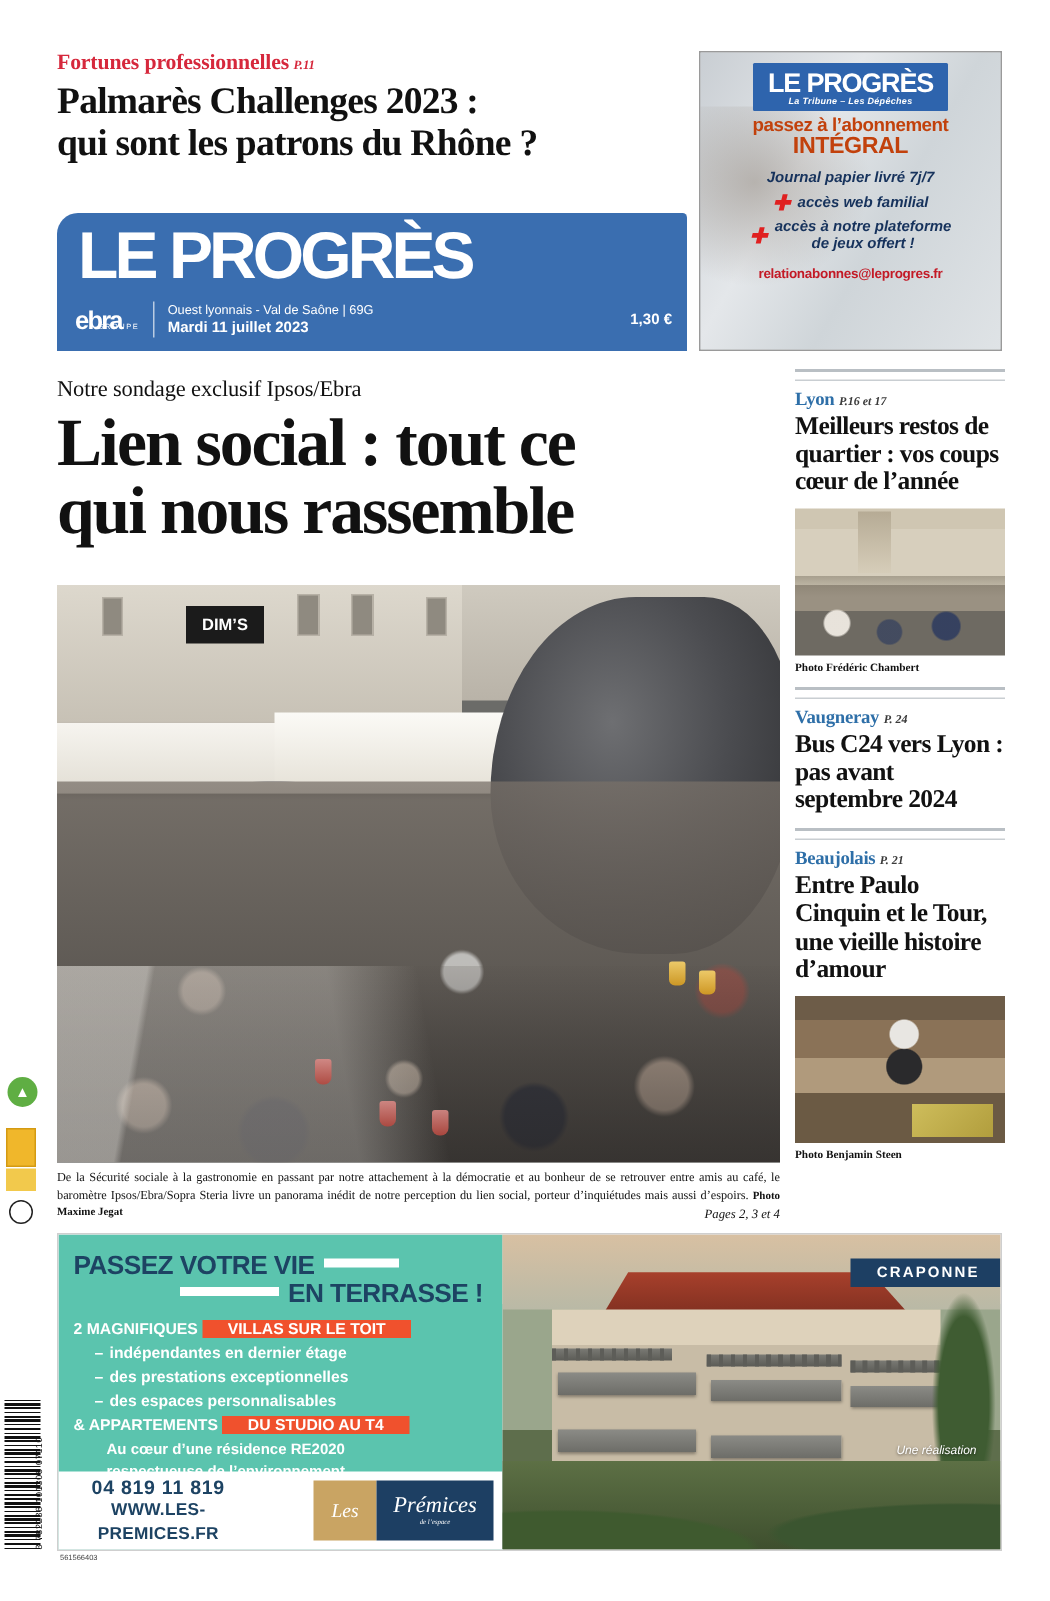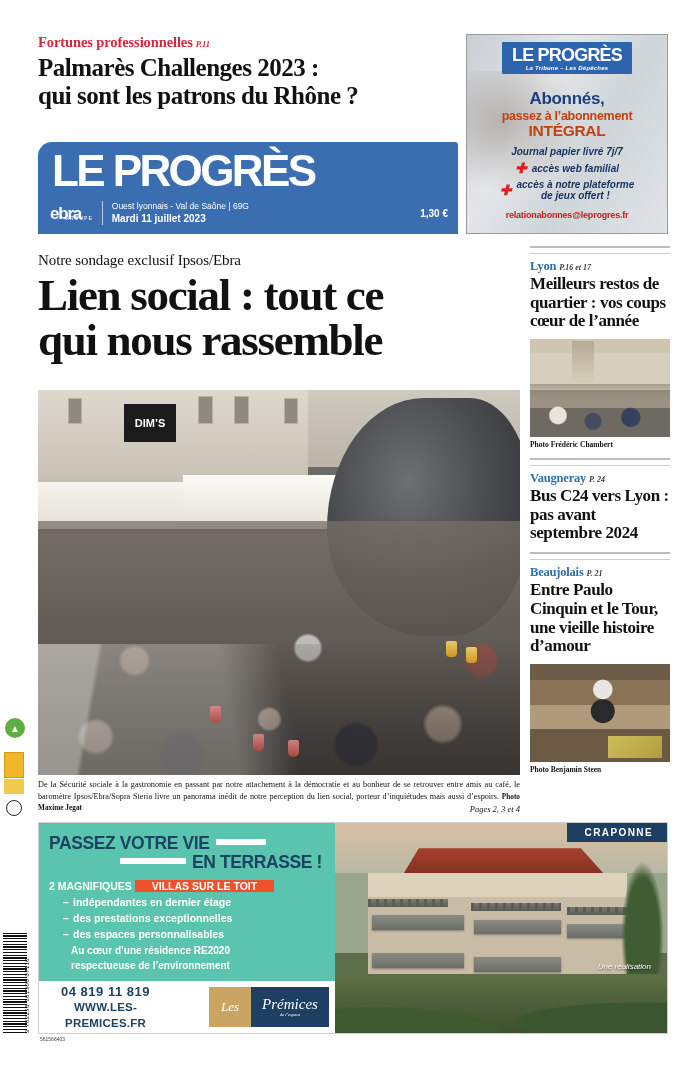--- a/index.html
+++ b/index.html
@@ -177,21 +177,21 @@
     overflow:hidden; background:#6b6b68;
   }
   .photo-sky { position:absolute; left:0; top:0; width:100%; height:20%;
     background:linear-gradient(180deg,#cfcabf,#b9b3a8); }
   .photo-bldg {
     position:absolute; left:0; top:0; width:56%; height:26%;
     background:linear-gradient(180deg,#ddd8cd,#c5bfb3);
   }
   .photo-win { position:absolute; background:#8f8a80; border:1px solid #b7b1a6; }
   .photo-sign {
-    position:absolute; left:86px; top:14px; width:52px; height:38px;
+    position:absolute; left:86px; top:14px; width:52px; height:25px;
     background:#1b1b1b; color:#fff; font-family:"Liberation Sans",sans-serif;
     font-weight:700; font-size:11px; display:flex; align-items:center; justify-content:center;
   }
   .photo-awning {
     position:absolute; left:0; top:24%; width:62%; height:12%;
     background:linear-gradient(180deg,#f6f4ef,#e2ded4);
     box-shadow:0 2px 3px rgba(0,0,0,.25);
   }
   .photo-awning2 {
     position:absolute; left:30%; top:22%; width:38%; height:13%;
@@ -363,21 +363,21 @@
     background:
       radial-gradient(ellipse at 12% 100%, #3f5a2f 0 30%, rgba(0,0,0,0) 32%),
       radial-gradient(ellipse at 92% 82%, #3b5530 0 28%, rgba(0,0,0,0) 30%),
       linear-gradient(180deg,#5d7045,#3e4f2e);
   }
   .bar-tree {
     position:absolute; right:1%; top:18%; width:13%; height:72%;
     background:radial-gradient(ellipse at 50% 50%, #3f5c32 0 55%, rgba(0,0,0,0) 70%);
   }
   .craponne {
-    position:absolute; right:0; top:0; background:#1d3f63; color:#fff;
+    position:absolute; right:0; top:16px; background:#1d3f63; color:#fff;
     font-family:"Liberation Sans", sans-serif; font-weight:700; font-size:10px;
     letter-spacing:1.4px; padding:4px 14px 4px 18px;
   }
   .realisation {
     position:absolute; right:16px; bottom:62px;
     font-family:"Liberation Sans", sans-serif; font-style:italic; font-size:8px;
     color:#fff; text-shadow:0 1px 2px rgba(0,0,0,.6);
   }
   .immp {
     position:absolute; right:10px; bottom:12px; width:118px; text-align:center; color:#fff;
@@ -427,21 +427,20 @@
     </div>
   </div>
 
   <div class="subad">
     <div class="subad-bg"></div>
     <div class="subad-inner">
       <div class="lp-logo">
         <div class="lp-main">LE PROGRÈS</div>
         <div class="lp-sub">La Tribune – Les Dépêches</div>
       </div>
-      <div class="subad-h1">Abonnés,</div>
       <div class="subad-h2">
         <span>passez à l’abonnement</span>
         <b>INTÉGRAL</b>
       </div>
       <div class="subad-l1">Journal papier livré 7j/7</div>
       <div class="subad-row">
         <span class="plus">✚</span>
         <span>accès web familial</span>
       </div>
       <div class="subad-row">
@@ -556,20 +555,24 @@
         <span class="l2"><span class="dash-l"></span><span>EN TERRASSE !</span></span>
       </div>
       <div class="botad-body">
         <div>
           <span>2 MAGNIFIQUES</span>
           <span class="hl-red">VILLAS SUR LE TOIT</span>
         </div>
         <div class="ind"><span class="dsh">–</span><span>indépendantes en dernier étage</span></div>
         <div class="ind"><span class="dsh">–</span><span>des prestations exceptionnelles</span></div>
         <div class="ind"><span class="dsh">–</span><span>des espaces personnalisables</span></div>
+        <div>
+          <span>&amp; APPARTEMENTS</span>
+          <span class="hl-red">DU STUDIO AU T4</span>
+        </div>
         <div class="fine">Au cœur d’une résidence RE2020</div>
         <div class="fine">respectueuse de l’environnement</div>
       </div>
       <div class="botad-foot">
         <div class="botad-contact">
           <div class="ph">04 819 11 819</div>
           <div class="wb">WWW.LES-PREMICES.FR</div>
         </div>
         <div class="prem-logo">
           <div class="prem-a">Les</div>

